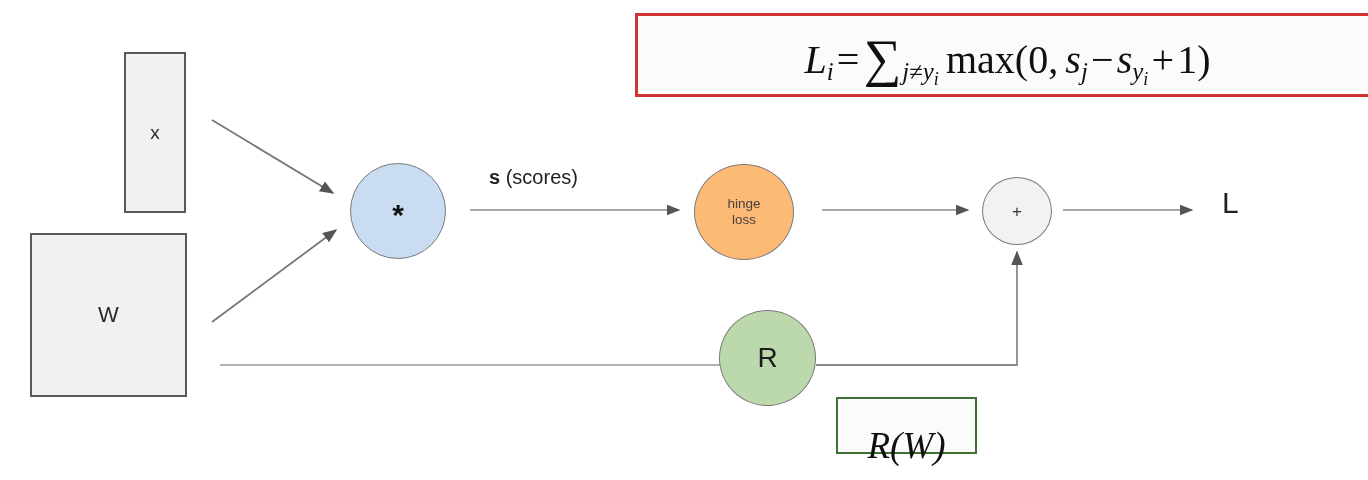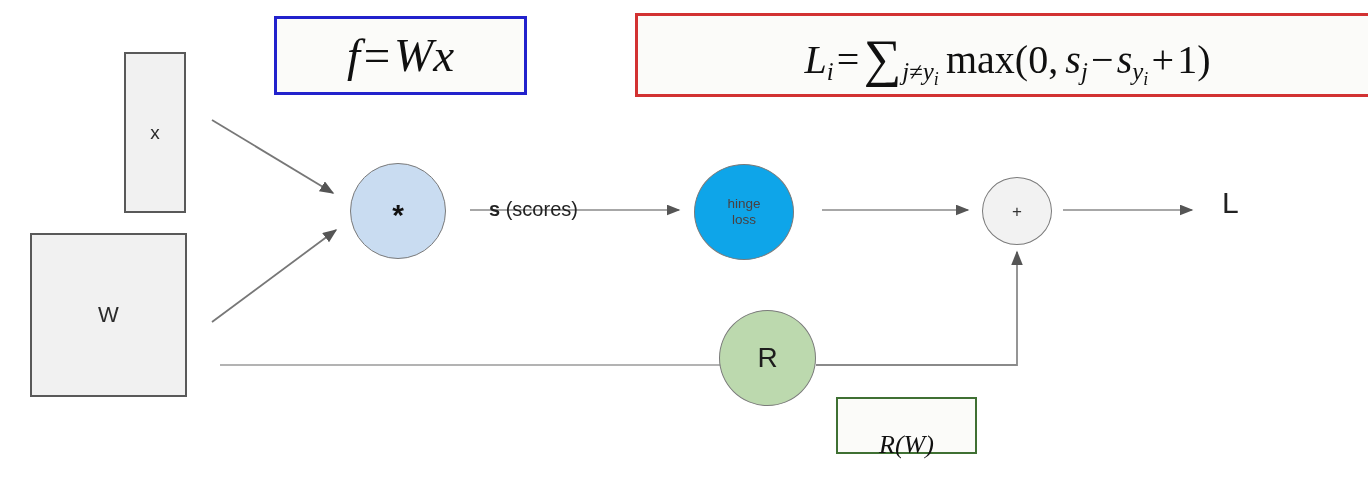--- a/index.html
+++ b/index.html
@@ -55,21 +55,21 @@
   }
   #node-mult .node-label {
     font-size: 30px;
     font-weight: 700;
     color: #111111;
     line-height: 1;
     transform: translateY(4px);
   }
   #node-hinge {
     left: 694px; top: 164px; width: 100px; height: 96px;
-    background: #0ea5e9;
+    background: #fdba74;
   }
   #node-hinge .node-label {
     font-size: 13.5px;
     color: #4a4040;
     line-height: 1.18;
   }
   #node-plus {
     left: 982px; top: 177px; width: 70px; height: 68px;
     background: #f2f2f2;
   }
@@ -112,21 +112,21 @@
   #formula-li {
     left: 587px; top: 13px; width: 745px; height: 84px;
     border: 3px solid #d23232;
     margin-left: 48px;
   }
   #formula-li .formula-text { font-size: 40px; }
   #formula-rw {
     left: 836px; top: 397px; width: 141px; height: 57px;
     border: 2.5px solid #3f7033;
   }
-  #formula-rw .formula-text { font-size: 26px; margin-top: 39px; }
+  #formula-rw .formula-text { font-size: 37px; margin-top: 39px; }
 
   
   .formula-text sub {
     font-size: 0.62em;
     vertical-align: -0.28em;
     line-height: 0;
   }
   .formula-text sub sub {
     font-size: 0.72em;
   }
@@ -141,21 +141,20 @@
   .oper { font-style: normal; padding: 0 0.08em; }
 
   
   #label-scores {
     position: absolute;
     left: 489px; top: 167px;
     font-size: 20px;
     color: #222222;
     white-space: nowrap;
     line-height: 1;
-    margin-top: 32px;
   }
   #label-scores b { font-weight: 700; }
 
   
   #label-loss-out {
     position: absolute;
     left: 1222px; top: 188px;
     font-size: 30px;
     color: #222222;
     line-height: 1;
@@ -223,23 +222,20 @@
   </div>
 
   <div class="node" id="node-reg">
     <span class="node-label">R</span>
   </div>
 
   <div id="label-scores"><b>s</b><span> (scores)</span></div>
 
   <div id="label-loss-out">L</div>
 
-  <div class="formula-box" id="formula-f">
-    <span class="formula-text"><span>f</span><span class="oper">=</span><span>W</span><span>x</span></span>
-  </div>
 
   <div class="formula-box" id="formula-li">
     <span class="formula-text"><span>L</span><sub>i</sub><span class="oper">=</span><span class="sumsym">∑</span><sub><span>j</span><span class="uprt">≠</span><span>y</span><sub>i</sub></sub><span class="uprt" style="padding-left:0.18em">max</span><span class="uprt">(</span><span class="uprt">0</span><span class="uprt" style="padding-right:0.18em">,</span><span>s</span><sub>j</sub><span class="oper">−</span><span>s</span><sub><span>y</span><sub>i</sub></sub><span class="oper">+</span><span class="uprt">1</span><span class="uprt">)</span></span>
   </div>
 
   <div class="formula-box" id="formula-rw">
     <span class="formula-text"><span>R</span><span>(</span><span>W</span><span>)</span></span>
   </div>
 
 </div>

